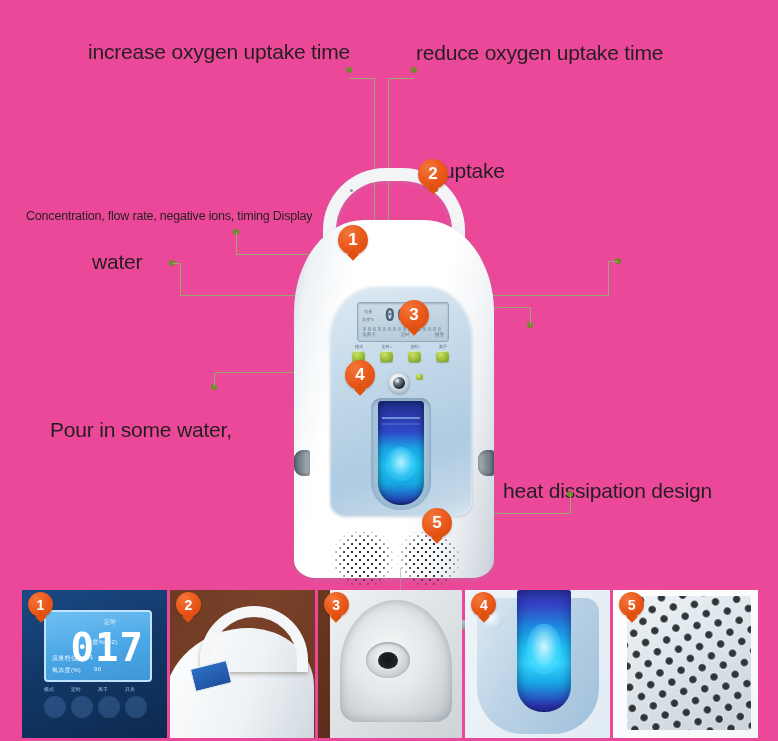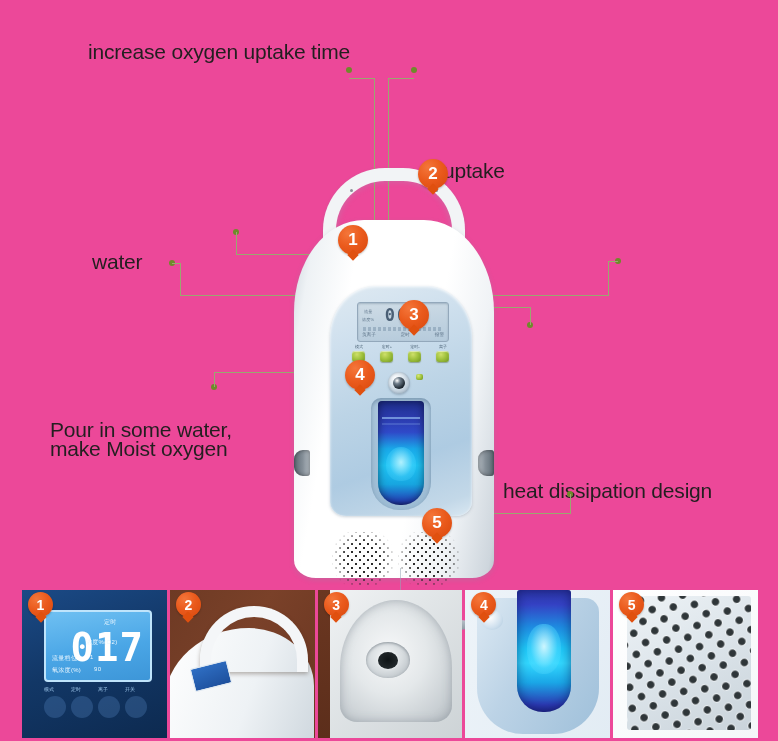--- a/index.html
+++ b/index.html
@@ -502,30 +502,31 @@
     z-index: 30;
   }
 </style>
 </head>
 <body>
 
 <div id="stage">
 
   <div class="label big" style="left:88px; top:40px;">increase oxygen uptake time</div>
 
-
+  <div class="label big" style="left:416px; top:41px;">reduce oxygen uptake time</div>
+
+  <div class="label small" style="left:26px; top:209px;">Concentration, flow rate, negative ions, timing Display</div>
 
   <div class="label big" style="left:92px; top:250px;">water</div>
 
   <div class="label big" style="left:443px; top:159px;">uptake</div>
 
 
 
   <div class="label big" style="left:50px; top:418px;">Pour in some water,</div>
-  <div class="label big" style="left:50px; top:437px;">make Moist oxygen</div>
 
   <div class="label big" style="left:503px; top:479px;">heat dissipation design</div>
 
   <div class="dot" style="left:346px; top:67px;"></div>
   <div class="lead h" style="left:349px; top:78px; width:25px;"></div>
   <div class="lead v" style="left:374px; top:78px; height:185px;"></div>
 
   <div class="dot" style="left:411px; top:67px;"></div>
   <div class="lead h" style="left:388px; top:78px; width:26px;"></div>
   <div class="lead v" style="left:388px; top:78px; height:185px;"></div>

